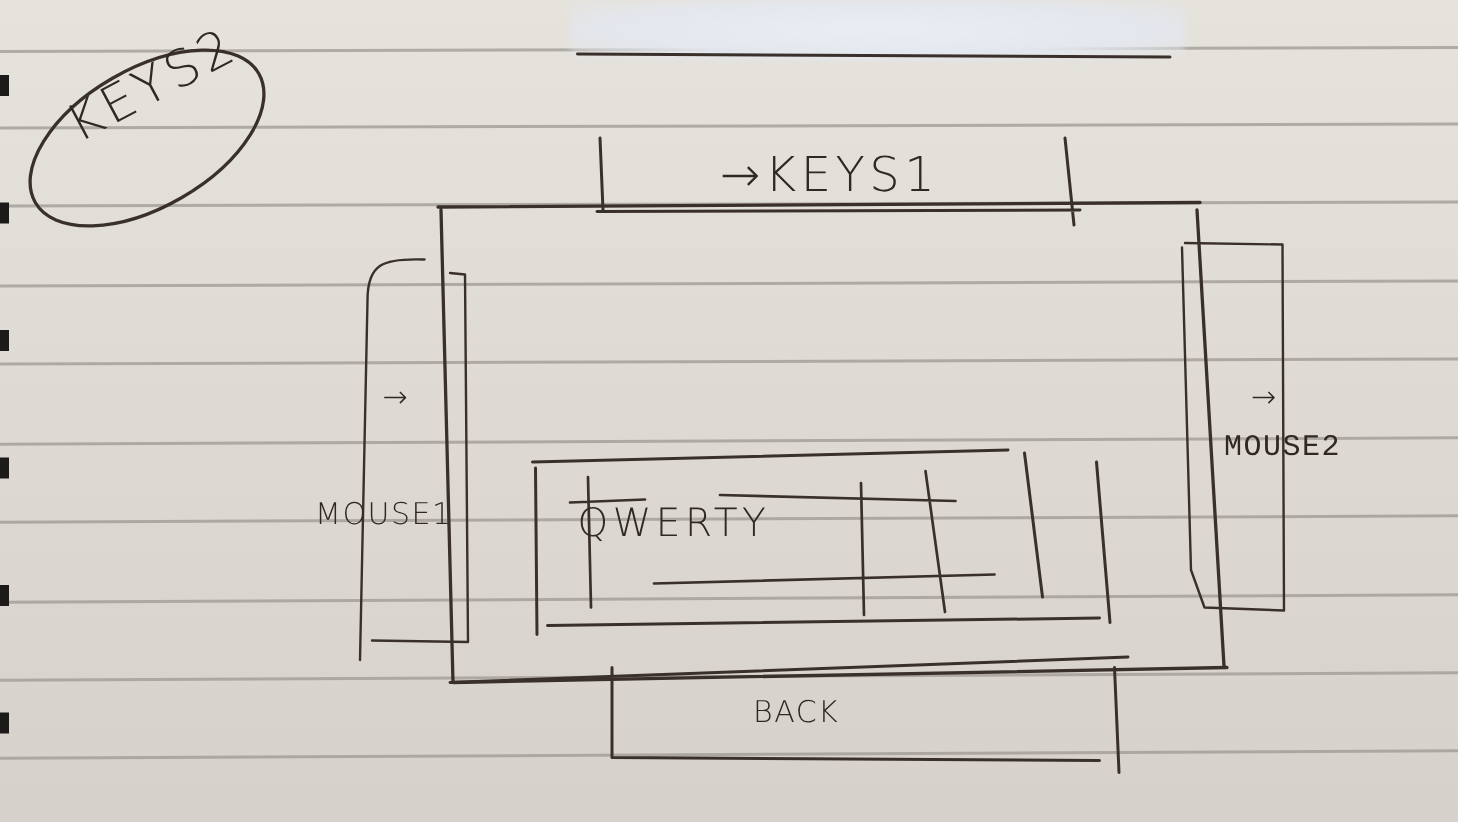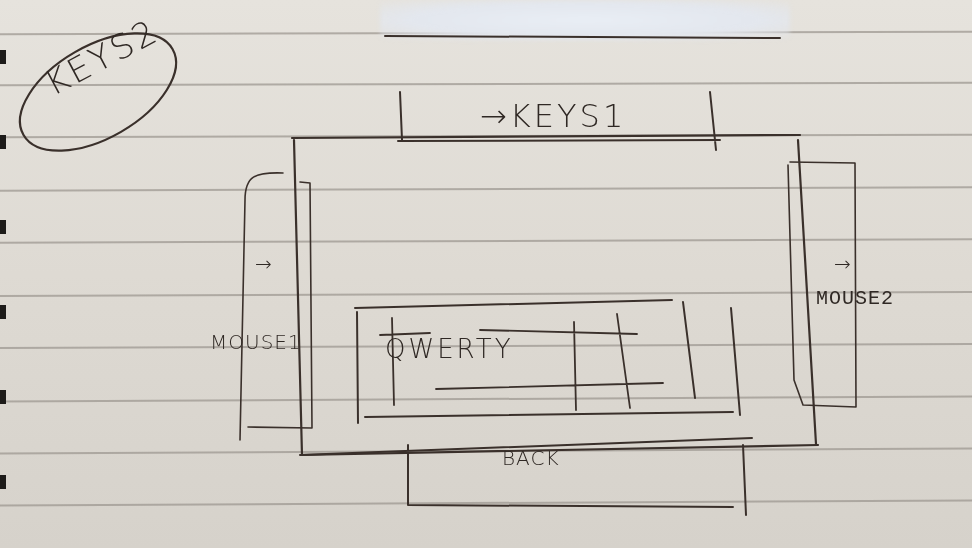--- a/index.html
+++ b/index.html
@@ -65,13 +65,13 @@
 <div class="hand" style="left:480px;top:97px;font-size:32px;">→KEYS1</div>
 
 <div class="hand" style="left:255px;top:252px;font-size:20px;letter-spacing:0;">→</div>
 <div class="hand" style="left:210px;top:306px;font-size:20px;letter-spacing:1px;margin-top:24px;">MOUSE1</div>
 
 <div class="hand" style="left:834px;top:252px;font-size:20px;letter-spacing:0;">→</div>
 <div class="hand" style="left:816px;top:287px;font-size:20px;letter-spacing:1px;font-family:Liberation Mono, monospace;">MOUSE2</div>
 
 <div class="hand" style="left:385px;top:334px;font-size:26px;">QWERTY</div>
 
-<div class="hand" style="left:502px;top:446px;font-size:20px;letter-spacing:1px;">BACK</div>
+<div class="hand" style="left:502px;top:462px;font-size:20px;letter-spacing:1px;">BACK</div>
 
 </body></html>

